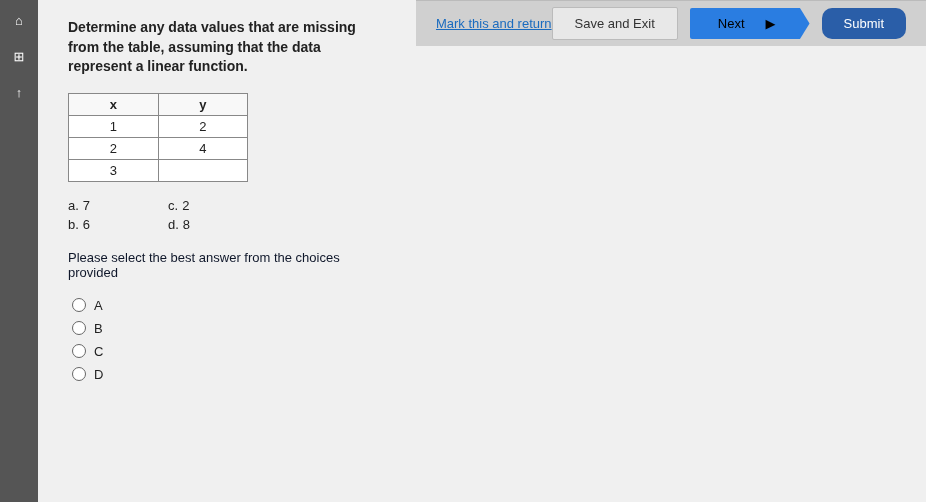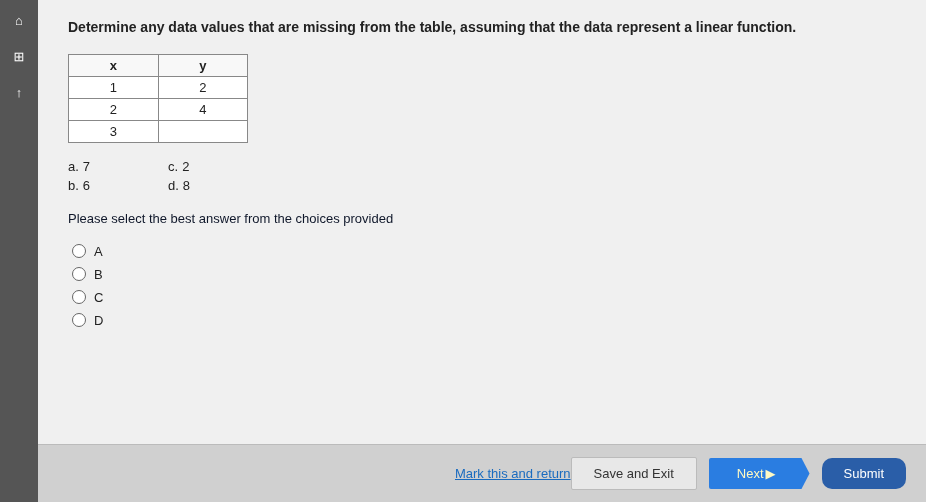--- a/index.html
+++ b/index.html
@@ -31,21 +31,21 @@
       align-items: center;
       justify-content: center;
       color: white;
       font-size: 13px;
     }
 
     .main-content {
       flex: 1;
       background: #f0f0f0;
       display: flex;
-      flex-direction: column;
+      flex-direction: row;
     }
 
     .question-area {
       flex: 1;
       padding: 18px 30px 10px 30px;
       overflow: hidden;
     }
 
     .question-text {
       font-size: 14px;
@@ -139,21 +139,21 @@
       border-radius: 50%;
       border: 1.5px solid #666;
       background: white;
       flex-shrink: 0;
       display: flex;
       align-items: center;
       justify-content: center;
     }
 
     .footer-bar {
-      height: 58px;
+      height: 46px;
       background: #d0d0d0;
       border-top: 1px solid #bbb;
       display: flex;
       align-items: center;
       justify-content: flex-end;
       padding: 0 20px;
       flex-shrink: 0;
     }
 
     .mark-link {
@@ -175,28 +175,28 @@
       color: #333;
       font-size: 13px;
       padding: 8px 22px;
       cursor: pointer;
       border-radius: 2px;
     }
 
     .btn-next {
       background: #2a7de1;
       border: none;
-      color: #fef9c3;
+      color: #000000;
       font-size: 13px;
       padding: 8px 28px;
       cursor: pointer;
       border-radius: 2px;
       display: flex;
       align-items: center;
-      gap: 2px;
+      gap: 21px;
       clip-path: polygon(0 0, 92% 0, 100% 50%, 92% 100%, 0 100%);
       padding-right: 34px;
     }
 
     .btn-submit {
       background: #2a5ea8;
       border: none;
       color: white;
       font-size: 13px;
       padding: 8px 22px;

